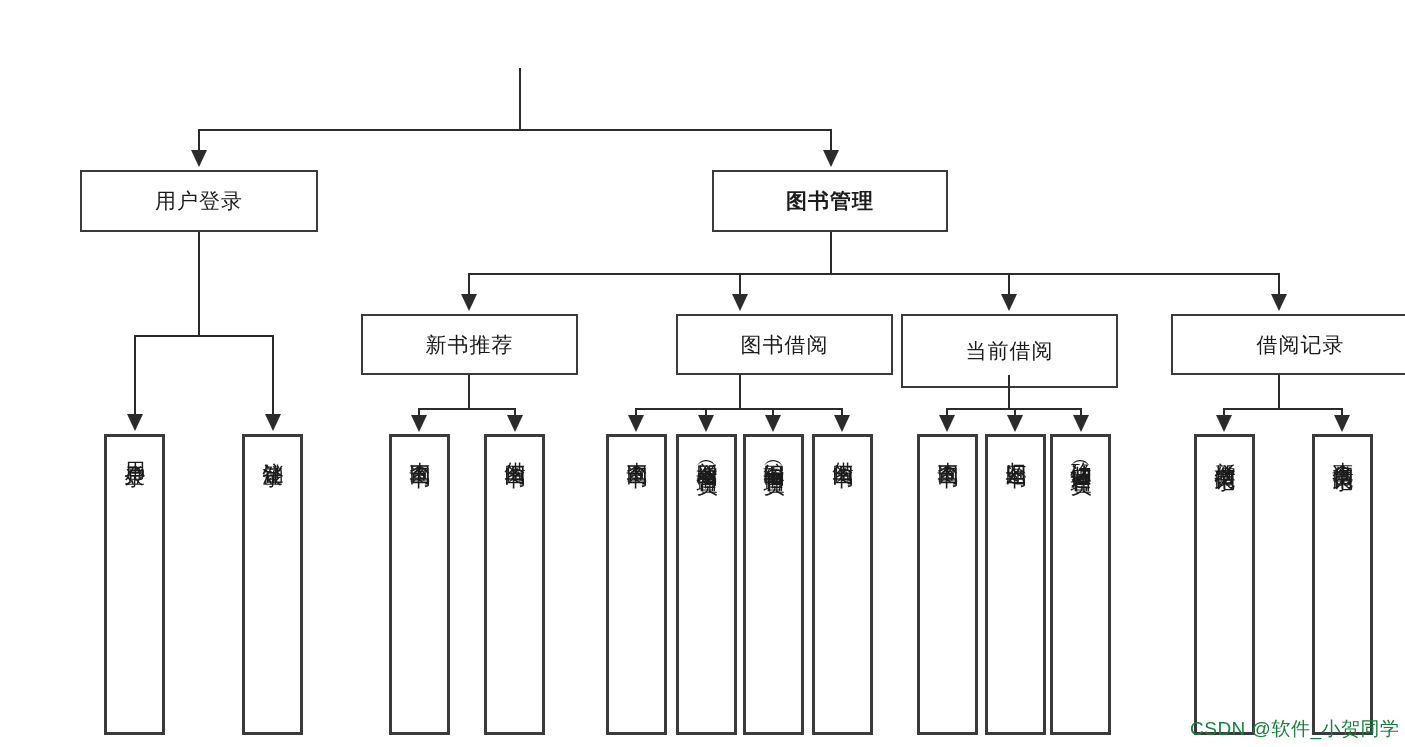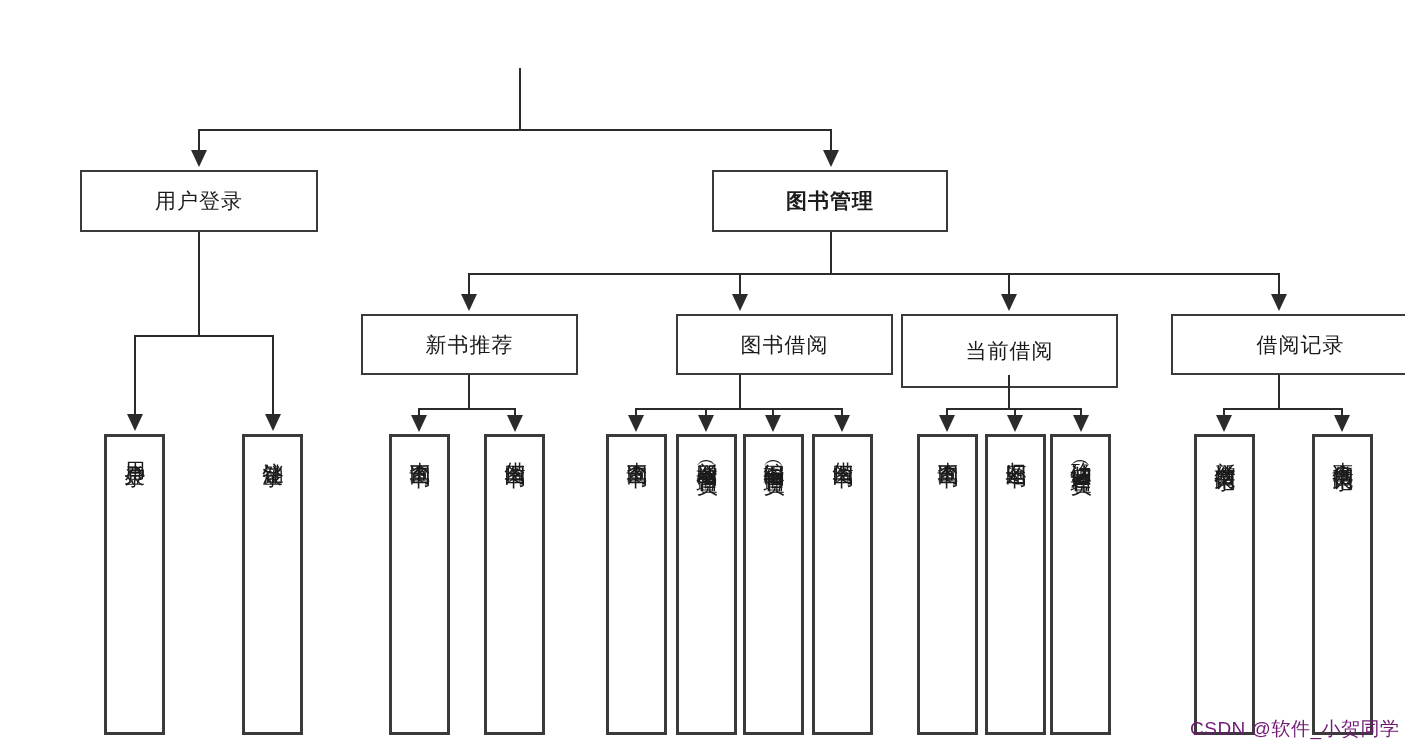--- a/index.html
+++ b/index.html
@@ -192,15 +192,15 @@
   <div class="node leaf" id="leaf-10" style="left: 1050px; top: 434px; width: 61px; height: 301px;">
     <span class="vtext">确认归还（管理员）</span>
   </div>
   <div class="node leaf" id="leaf-11" style="left: 1194px; top: 434px; width: 61px; height: 301px;">
     <span class="vtext">新增借阅记录</span>
   </div>
   <div class="node leaf" id="leaf-12" style="left: 1312px; top: 434px; width: 61px; height: 301px;">
     <span class="vtext">查询借阅记录</span>
   </div>
 
-  <div id="watermark" style="left: 1190px; top: 716px; color: #701a75;">CSDN @软件_小贺同学</div>
+  <div id="watermark" style="left: 1190px; top: 716px; color: #15803d;">CSDN @软件_小贺同学</div>
 
 </div>
 
 </body></html>

